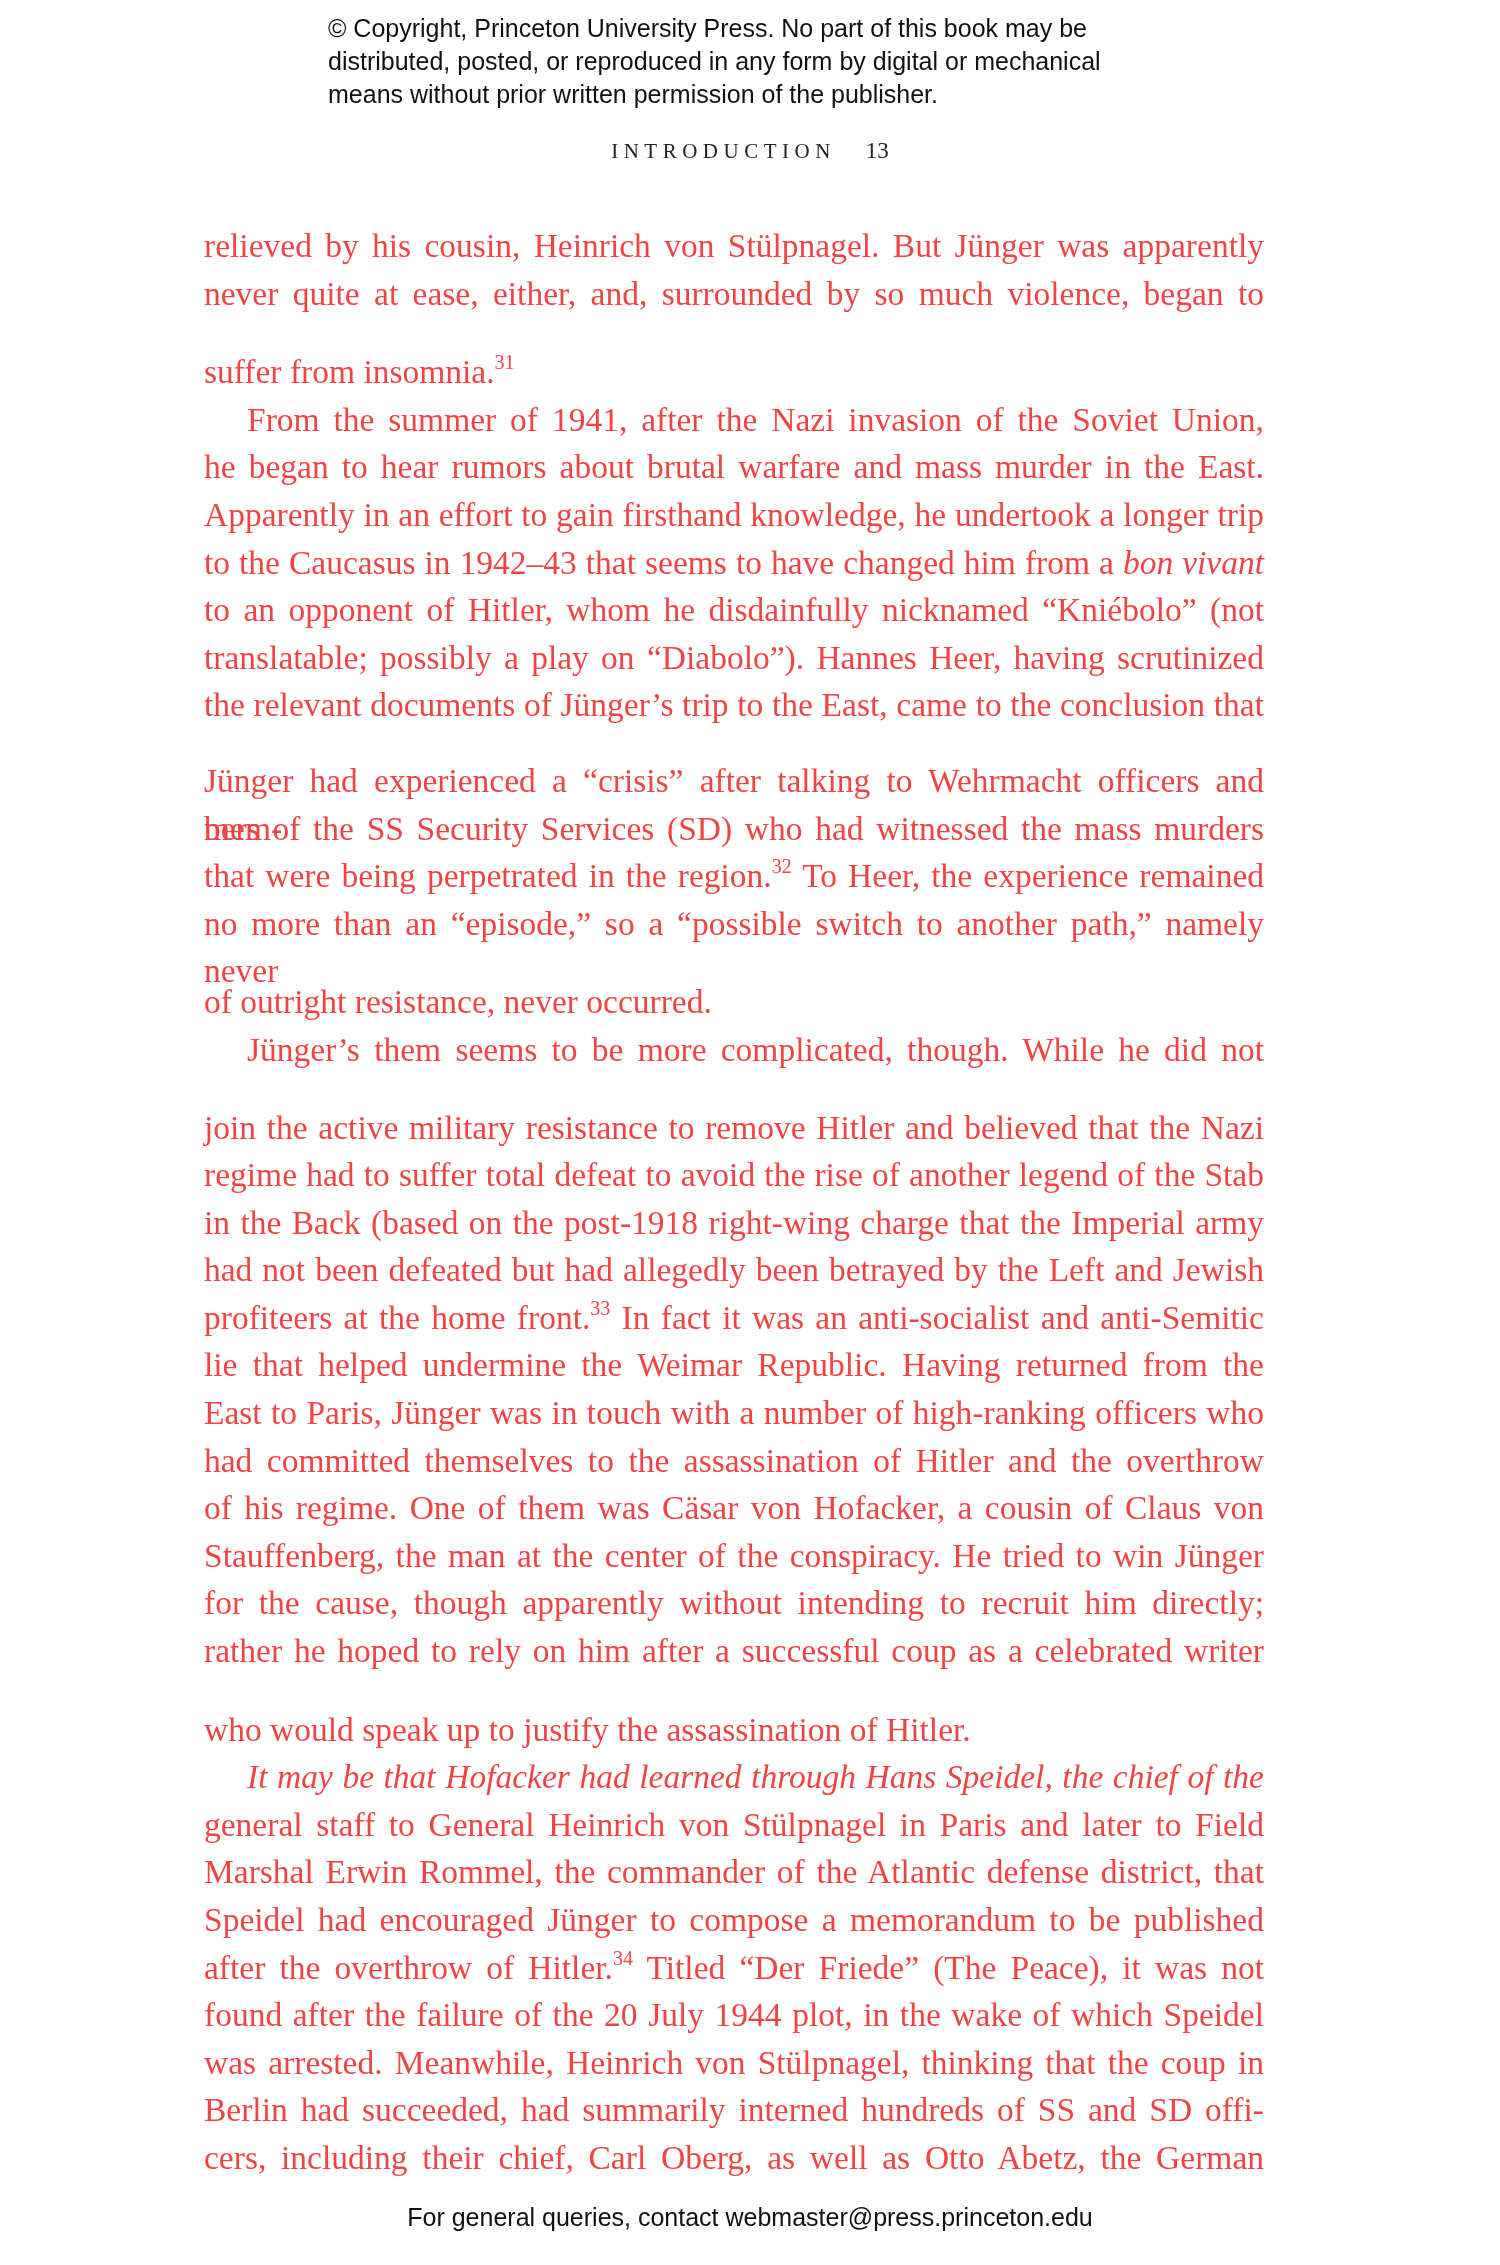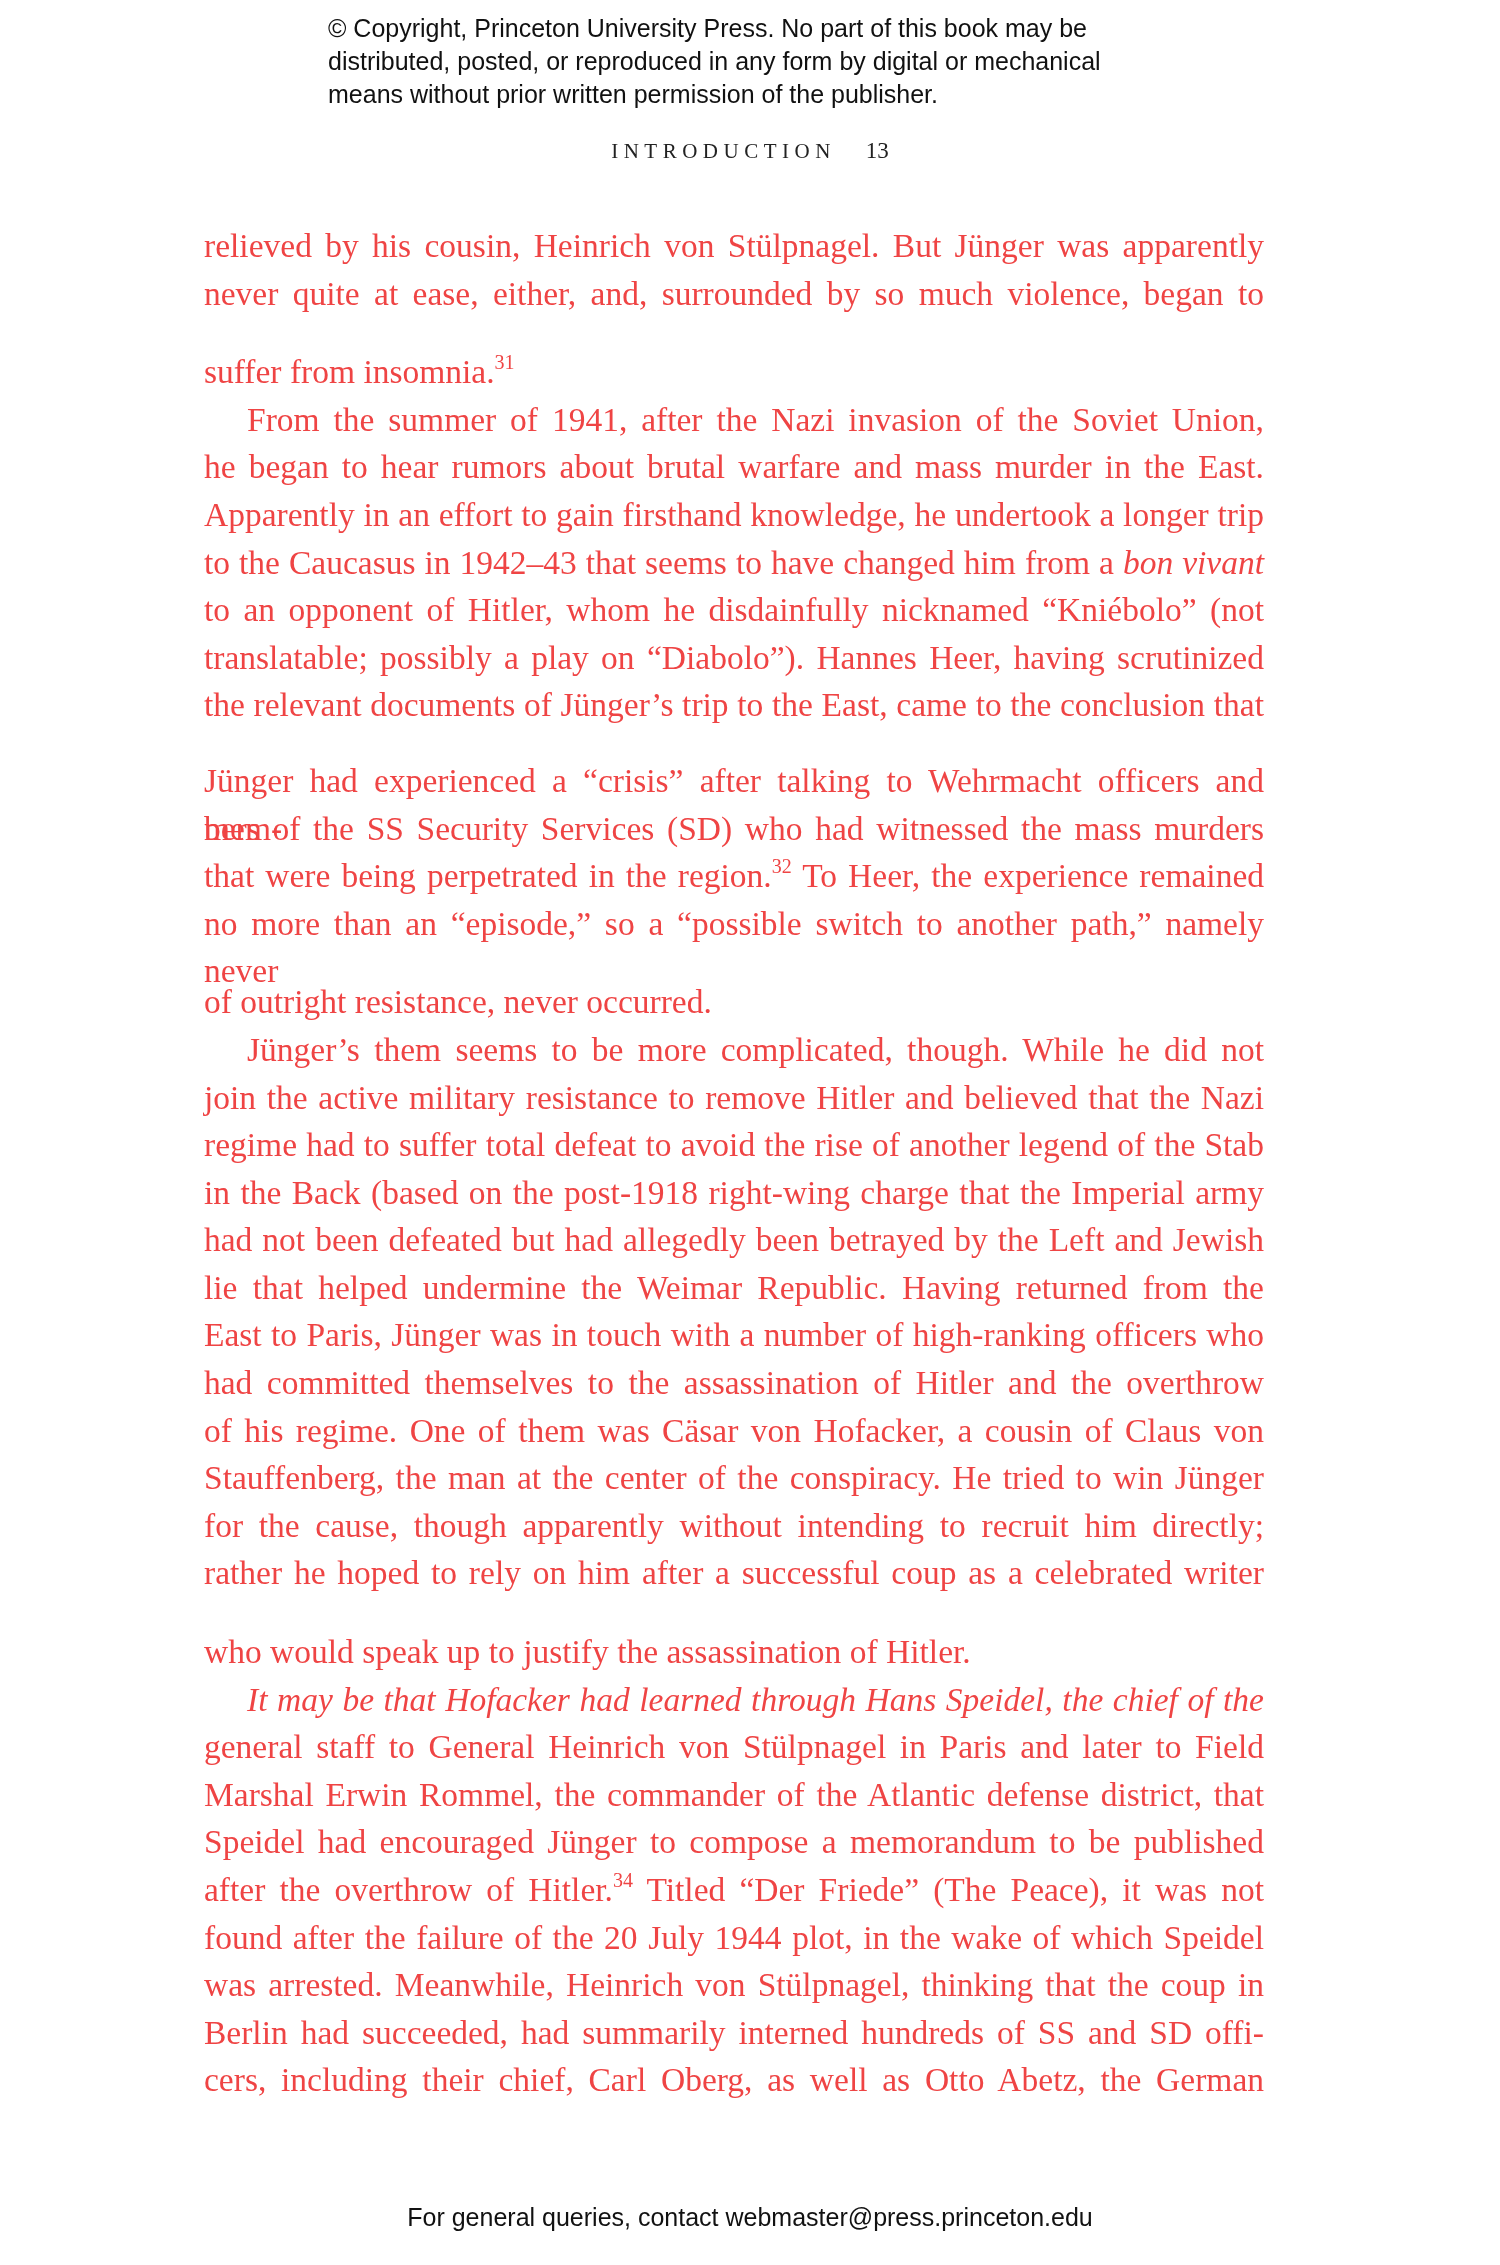--- a/index.html
+++ b/index.html
@@ -90,30 +90,33 @@
     <div class="line-wrap">
       <div class="line" style="white-space: normal; height: 47.6px; overflow: visible;"><span>no more than an “episode,” so a “possible switch to another path,” namely never</span></div>
     </div>
     <div class="line-wrap">
       <div class="line last" style="white-space: normal; height: 47.6px; overflow: visible;"><span>of outright resistance, never occurred.</span></div>
     </div>
     <div class="line-wrap indent">
       <div class="line" style="white-space: normal; height: 47.6px; overflow: visible;"><span>Jünger’s them seems to be more complicated, though. While he did not</span></div>
     </div>
     <div class="line-wrap">
-      <div class="line" style="white-space: normal; height: 47.6px; overflow: visible;"><span>join the active military resistance to remove Hitler and believed that the Nazi</span></div>
+      <div class="line" style="white-space: normal; height: 47.6px; overflow: visible; margin-top: 30px;"><span>join the active military resistance to remove Hitler and believed that the Nazi</span></div>
     </div>
     <div class="line-wrap">
       <div class="line" style="white-space: normal; height: 47.6px; overflow: visible;"><span>regime had to suffer total defeat to avoid the rise of another legend of the Stab</span></div>
     </div>
     <div class="line-wrap">
       <div class="line" style="white-space: normal; height: 47.6px; overflow: visible;"><span>in the Back (based on the post-1918 right-wing charge that the Imperial army</span></div>
     </div>
     <div class="line-wrap">
       <div class="line" style="white-space: normal; height: 47.6px; overflow: visible;"><span>had not been defeated but had allegedly been betrayed by the Left and Jewish</span></div>
+    </div>
+    <div class="line-wrap">
+      <div class="line" style="white-space: normal; height: 47.6px; overflow: visible;"><span>profiteers at the home front.</span><sup>33</sup><span> In fact it was an anti-socialist and anti-Semitic</span></div>
     </div>
     <div class="line-wrap">
       <div class="line" style="white-space: normal; height: 47.6px; overflow: visible;"><span>lie that helped undermine the Weimar Republic. Having returned from the</span></div>
     </div>
     <div class="line-wrap">
       <div class="line" style="white-space: normal; height: 47.6px; overflow: visible;"><span>East to Paris, Jünger was in touch with a number of high-ranking officers who</span></div>
     </div>
     <div class="line-wrap">
       <div class="line" style="white-space: normal; height: 47.6px; overflow: visible;"><span>had committed themselves to the assassination of Hitler and the overthrow</span></div>
     </div>

